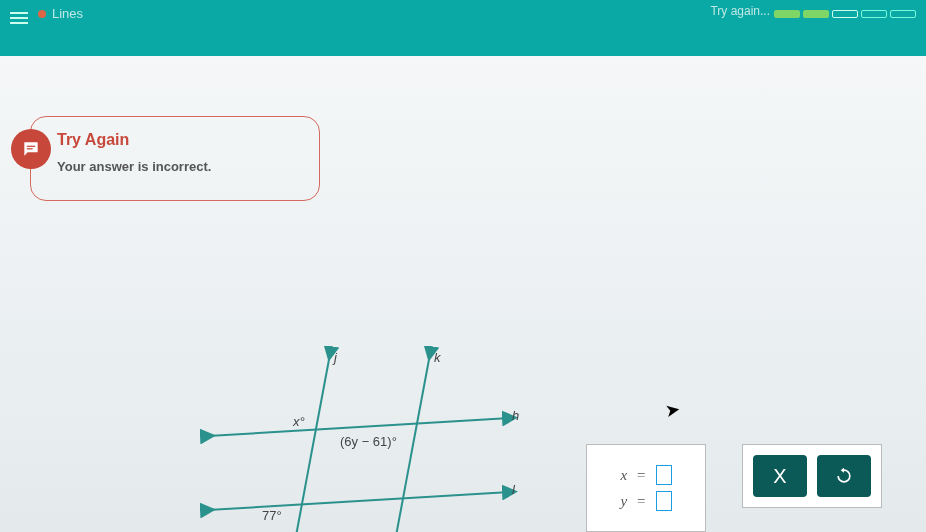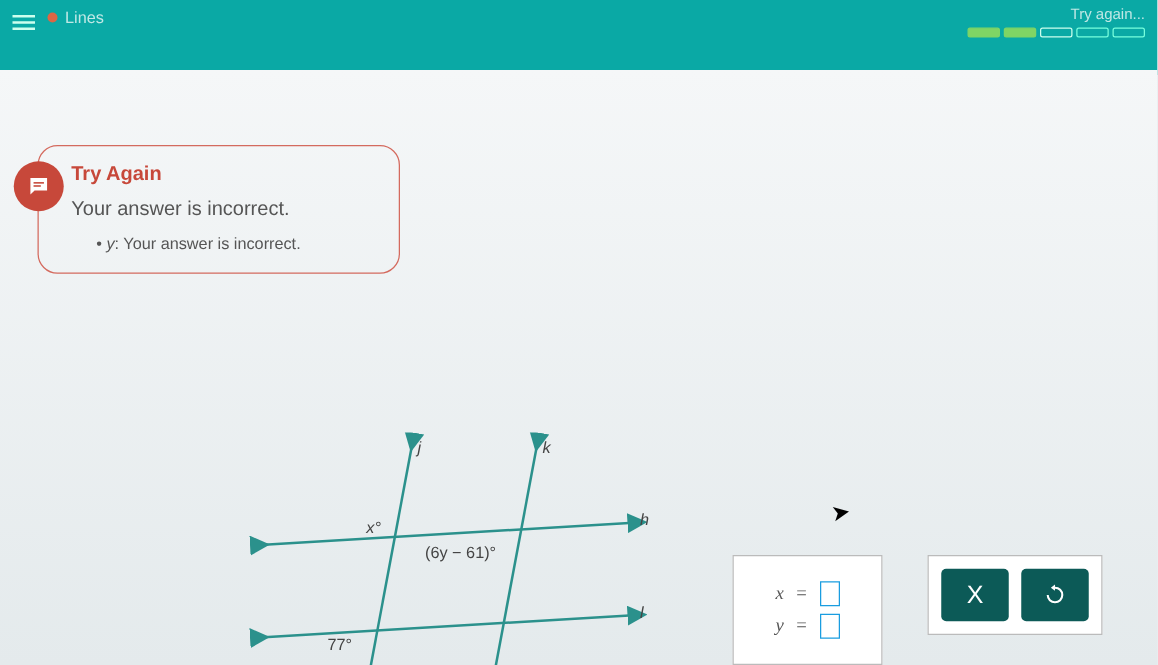--- a/index.html
+++ b/index.html
@@ -29,21 +29,21 @@
     margin-top: 6px;
     cursor: pointer;
   }
   .hamburger span { width: 18px; height: 2px; background: #cfe; }
   .breadcrumb { display: flex; flex-direction: column; font-size: 13px; }
   .bc-top { display:flex; align-items:center; gap:6px; color:#bfe8e5; font-size:13px;}
   .dot-red { width:8px; height:8px; border-radius:50%; background:#d64; display:inline-block;}
   .bc-bottom { font-size: 14px; color: #e6faf8; margin-top:4px; }
   .top-right {
     position:absolute; right:10px; top:4px;
-    display:flex; flex-direction:column; align-items:flex-end; gap:4px;
+    display:flex; flex-direction:row; align-items:flex-end; gap:4px;
     font-size:12px; color:#bfe8e5;
   }
   .progress-segments { display:flex; gap:3px; }
   .seg { width:26px; height:8px; border:1px solid #7fd; border-radius:2px; background:transparent;}
   .seg.done { background:#7fd565; border-color:#7fd565;}
   .seg.curr { background:#0aa9a5; border:1px solid #cfe;}
   .chev-tab {
     position:absolute; left:0; top:56px;
     width:34px; height:34px; background:#fff;
     border:1px solid #ccc; border-left:none;
@@ -65,21 +65,21 @@
     background: rgba(255,255,255,0);
     margin-bottom: 30px;
   }
   .feedback-icon {
     position:absolute; left:-20px; top:12px;
     width:40px; height:40px; border-radius:50%;
     background:#c7483a; display:flex; align-items:center; justify-content:center;
   }
   .feedback-icon svg { fill:#fff; }
   .fb-title { color:#c7483a; font-weight:bold; font-size:16px; margin-bottom:10px; margin-left:-30px;}
-  .fb-answer { color:#555; font-size:16px; font-weight:normal; margin-left:-30px; margin-bottom:10px;}
+  .fb-answer { color:#555; font-size:13px; font-weight:bold; margin-left:-30px; margin-bottom:10px;}
   .fb-detail { color:#555; font-size:13px; margin-left:-10px;}
   .fb-detail .var { font-style:italic; }
   .question { font-size:15px; color:#444; margin-bottom:12px; }
   .question i { font-style: italic; font-family: 'Times New Roman', serif;}
   .parallel { font-family: 'Times New Roman', serif;}
   .figure-area { position:absolute; left:190px; top:290px; width:340px; height:230px; }
   .answer-panel {
     position:absolute; right:220px; top:388px;
     border:1px solid #bbb; background:#fff;
     width:120px; padding:14px 10px;
@@ -141,23 +141,20 @@
   <div class="feedback-box">
     <div class="feedback-icon">
       <svg width="20" height="20" viewBox="0 0 24 24">
         <path d="M4 4h16v12H8l-4 4V4z" fill="#fff"></path>
           <rect x="7" y="8" width="10" height="1.5" fill="#c7483a"></rect>
           <rect x="7" y="11" width="7" height="1.5" fill="#c7483a"></rect>
       </svg>
     </div>
     <div class="fb-title">Try Again</div>
     <div class="fb-answer">Your answer is incorrect.</div>
-    <div class="fb-detail">
-      • <span class="var">y</span><span>: Your answer is incorrect.</span>
-    </div>
   </div>
 
 
   <div class="figure-area">
     <svg width="340" height="230" viewBox="0 0 340 230">
       <defs>
         <marker id="arr" markerWidth="8" markerHeight="8" refX="4" refY="4" orient="auto">
           <path d="M0,0 L8,4 L0,8 z" fill="#2b918c"></path>
         </marker>
       </defs>

